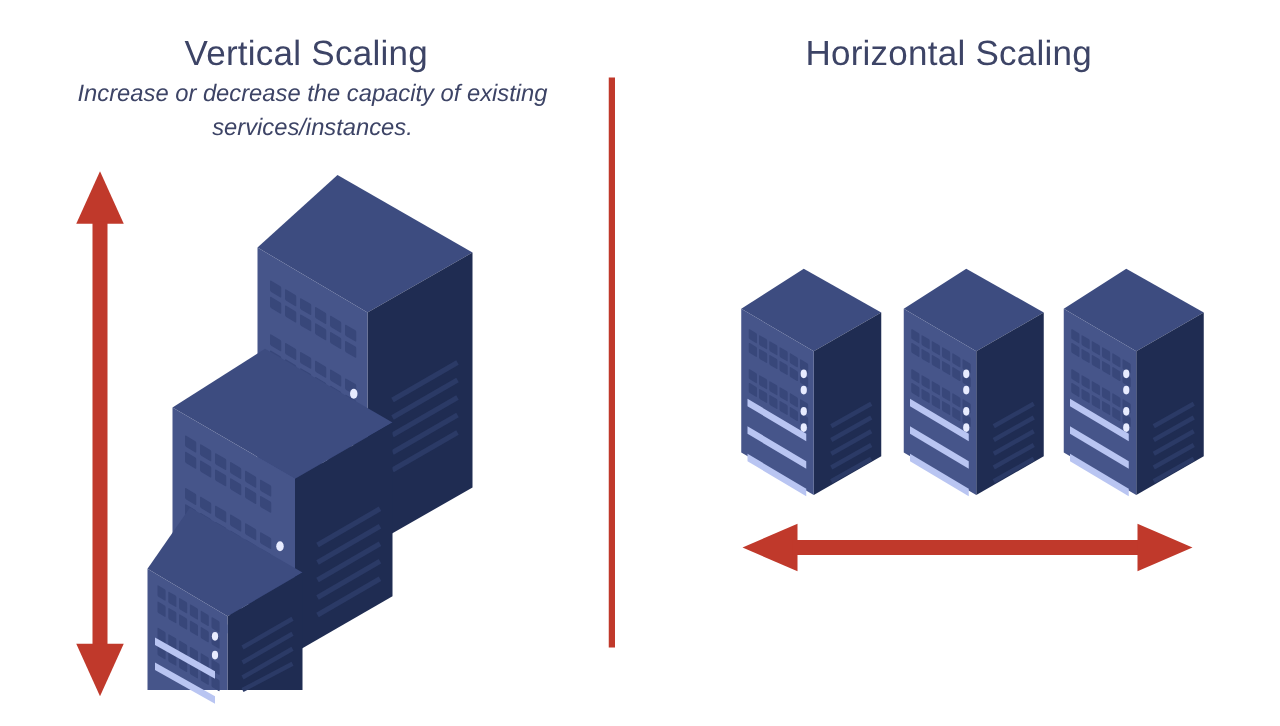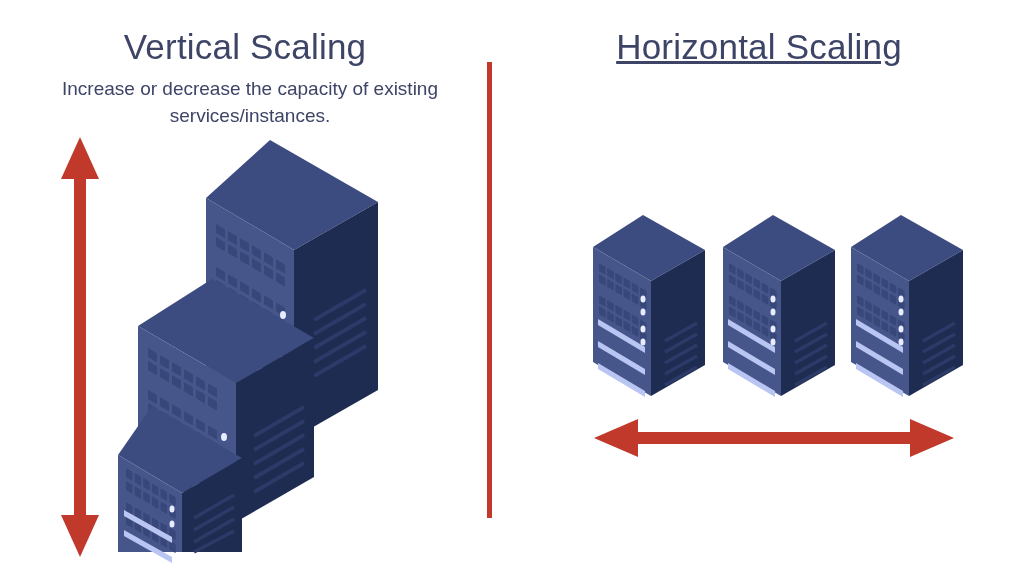--- a/index.html
+++ b/index.html
@@ -20,40 +20,41 @@
     top: 0;
     height: 581px;
   }
   #left-panel  { left: 0;   width: 490px; }
   #right-panel { left: 494px; width: 530px; }
 
   .heading {
     position: absolute;
     width: 100%;
     text-align: center;
-    font-size: 35px;
+    font-size: 28px;
     font-weight: 400;
     letter-spacing: 0.2px;
     color: #3d4466;
     white-space: nowrap;
   }
   #vertical-heading   { top: 27px; }
-  #horizontal-heading { top: 27px; text-decoration: underline; }
+  #horizontal-heading { top: 27px; }
 
   .description {
     position: absolute;
     font-size: 19px;
     line-height: 1.42;
     text-align: center;
     color: #3d4466;
   }
   #vertical-description {
-    top: 76px;
+    top: 63px;
     left: 50px;
     width: 400px;
+    font-style: italic;
   }
   #horizontal-description {
     top: 68px;
     left: 55px;
     width: 420px;
   }
 
   #divider {
     position: absolute;
     left: 487px;

